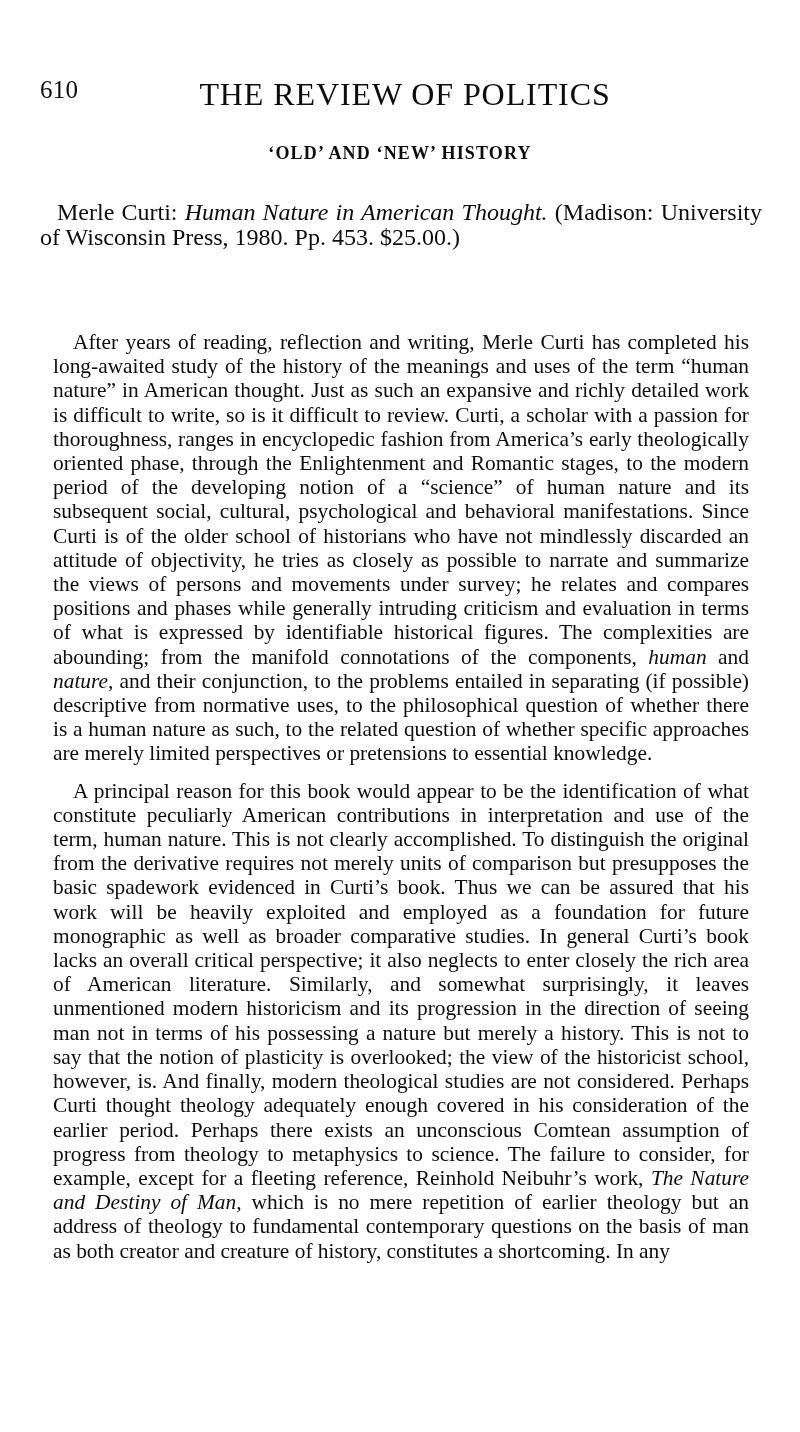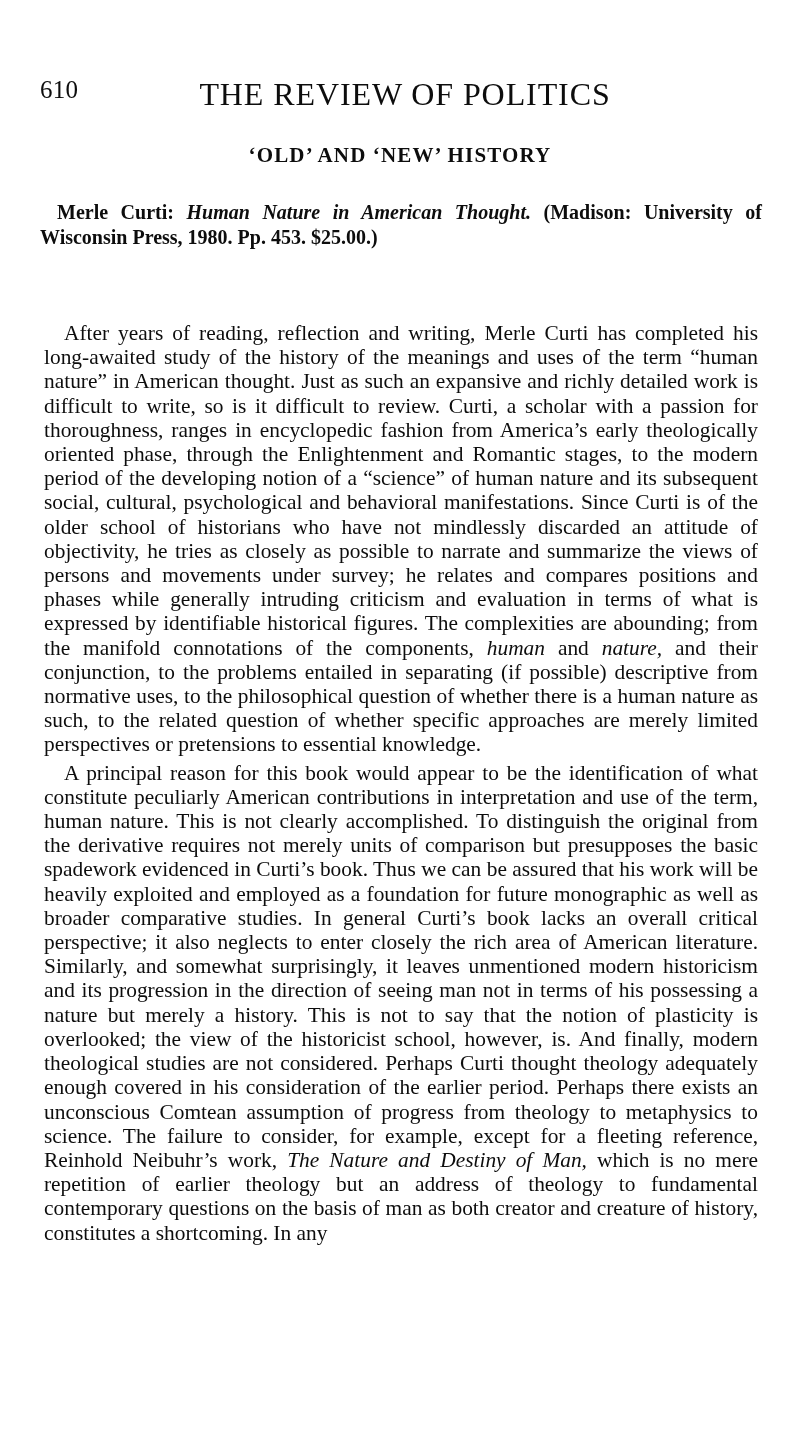--- a/index.html
+++ b/index.html
@@ -53,36 +53,35 @@
     box-sizing: border-box;
   }
 
   
   .article-title {
     position: absolute;
     left: 40px;
     top: 143px;
     width: 720px;
     text-align: center;
-    font-size: 21px;
+    font-size: 18px;
     font-weight: bold;
     letter-spacing: 1.15px;
   }
 
   
   .citations {
     position: absolute;
     left: 40px;
     top: 200px;
     width: 722px;
-    font-size: 20px;
+    font-size: 24px;
     line-height: 25.4px;
     text-align: justify;
     text-justify: inter-word;
-    font-weight: bold;
   }
   .citation {
     text-indent: 17px;
     margin: 0;
   }
   .citation i { font-style: italic; }
 
   
   .body-text {
     position: absolute;
@@ -90,21 +89,21 @@
     top: 317px;
     width: 722px;
     font-size: 21.4px;
     line-height: 24.2px;
     text-align: justify;
     text-justify: inter-word;
     hyphens: auto;
     -webkit-hyphens: auto;
   }
   .body-text p {
-    margin: 4px;
+    margin: 13px;
     text-indent: 20px;
   }
   .body-text p i { font-style: italic; }
 </style>
 </head>
 <body>
 
 <div class="page">
 
   <div class="running-head">

